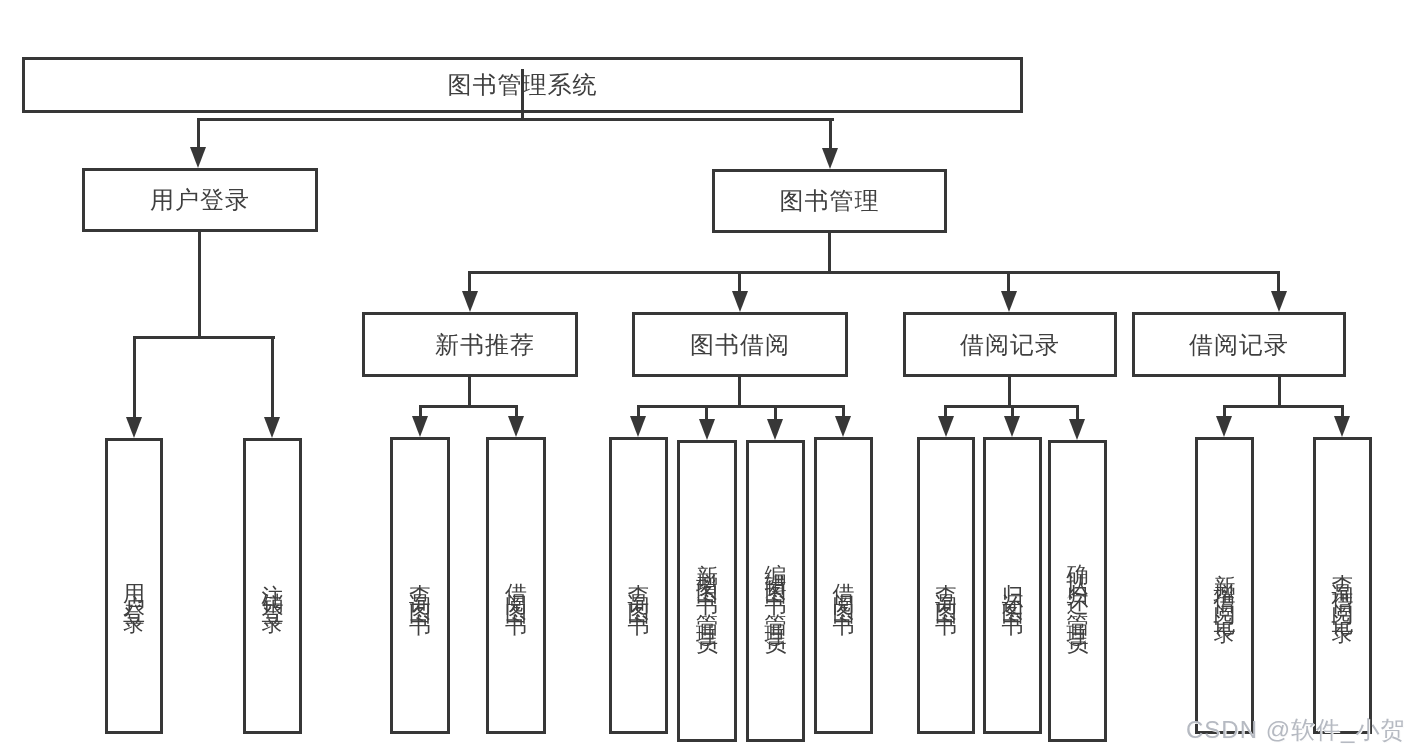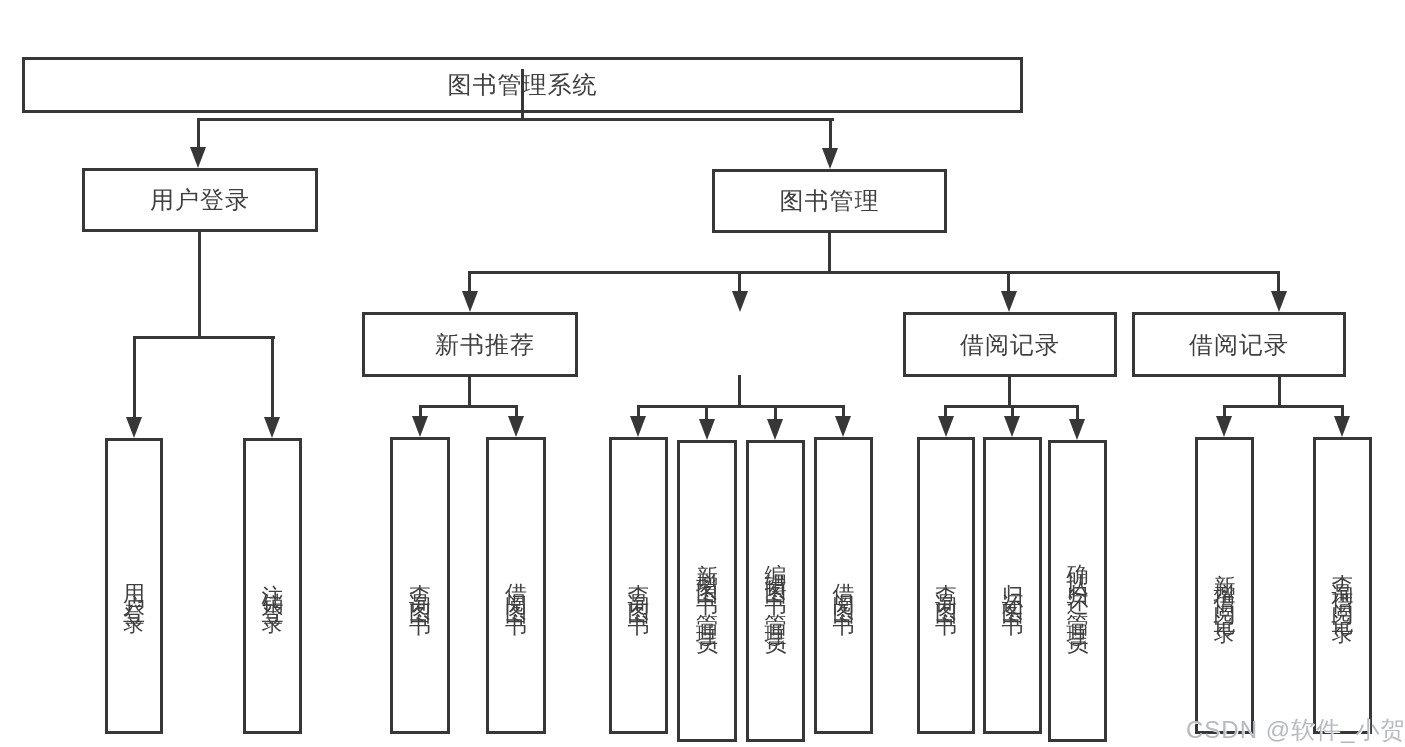--- a/index.html
+++ b/index.html
@@ -38,20 +38,23 @@
 
   <div class="box hbox" style="left:82px;top:168px;width:236px;height:64px;">
     <span>用户登录</span>
   </div>
   <div class="box hbox" style="left:712px;top:169px;width:235px;height:64px;">
     <span>图书管理</span>
   </div>
 
   <div class="box hbox" style="left:362px;top:312px;width:216px;height:65px;padding-left:30px;">
     <span>新书推荐</span>
+  </div>
+  <div class="box hbox" style="left:632px;top:312px;width:216px;height:65px;">
+    <span>图书借阅</span>
   </div>
   <div class="box hbox" style="left:903px;top:312px;width:214px;height:65px;">
     <span>借阅记录</span>
   </div>
   <div class="box hbox" style="left:1132px;top:312px;width:214px;height:65px;text-align:center;">
     <span>借阅记录</span>
   </div>
 
   <div class="box vbox" style="left:105px;top:438px;width:58px;height:296px;">
     <span class="vtext">用户登录</span>

